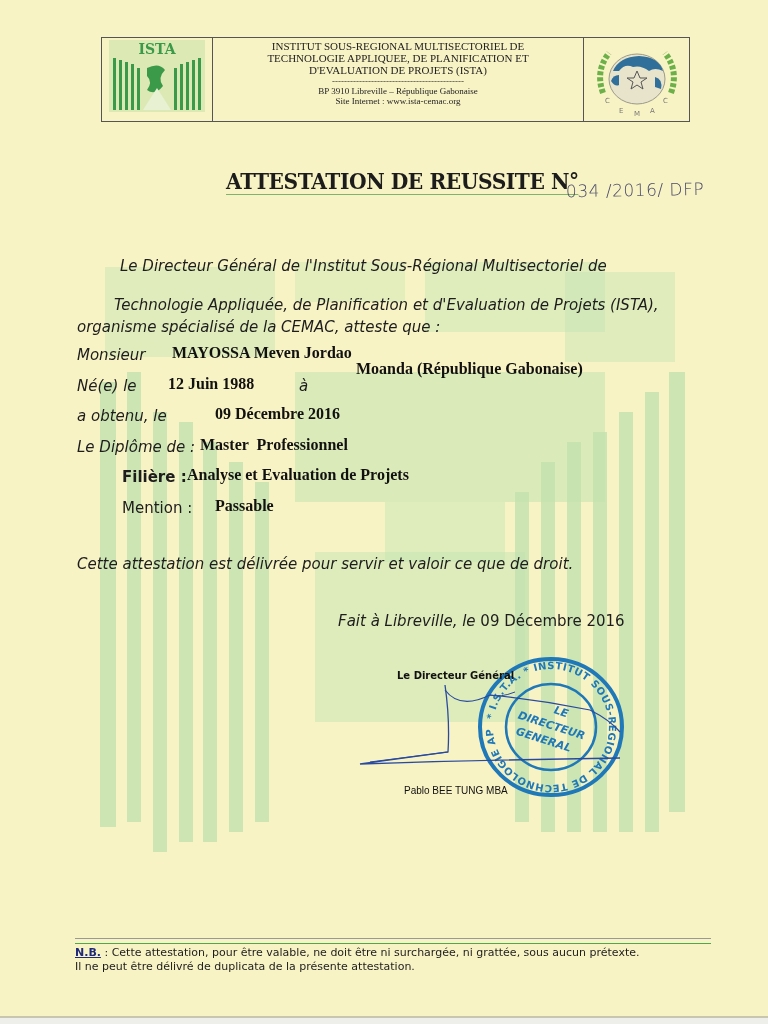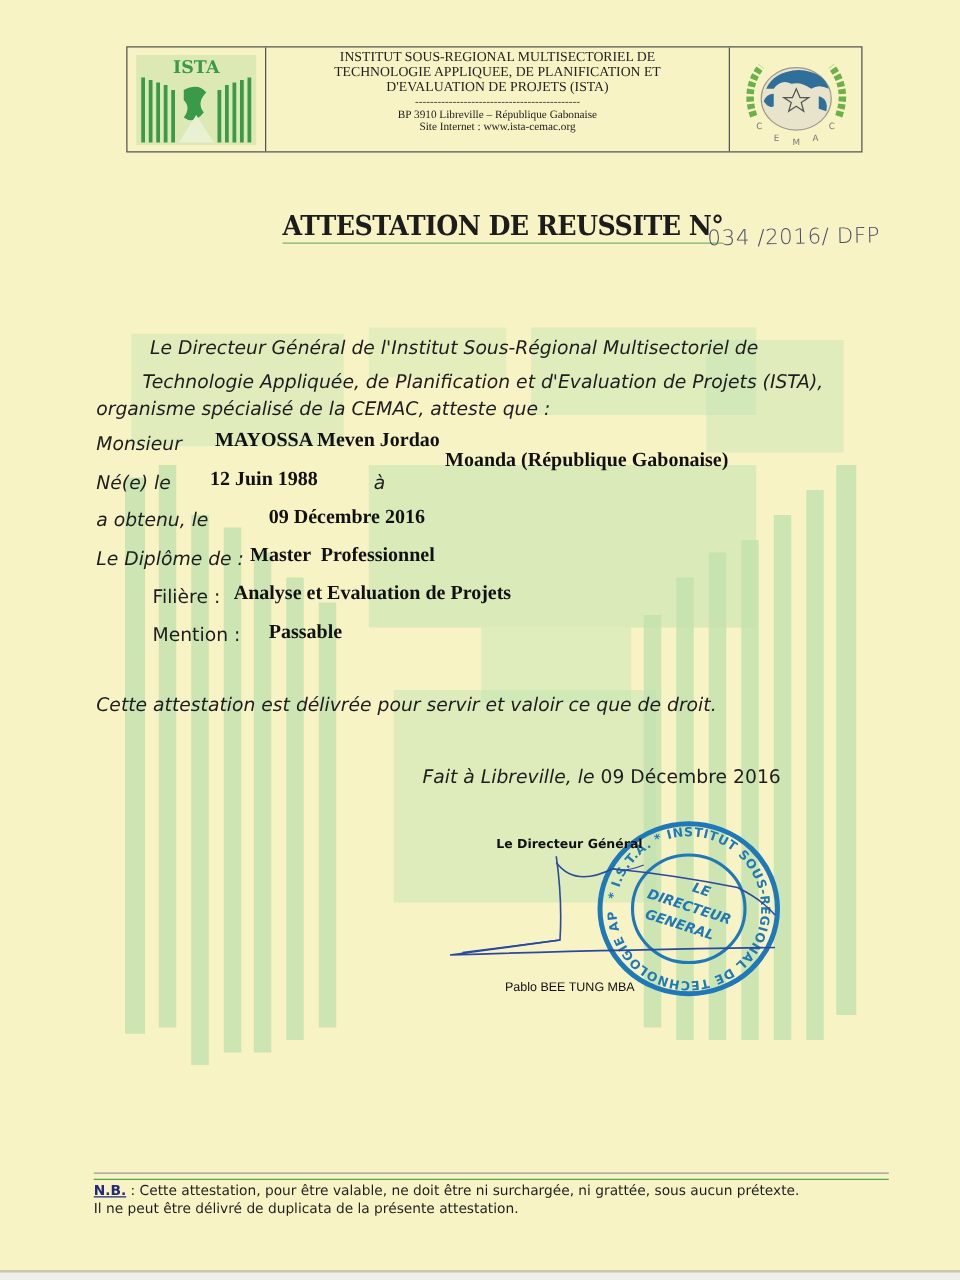--- a/index.html
+++ b/index.html
@@ -9,21 +9,21 @@
         background:#f8f3c4;border-bottom:2px solid #c9c6b0;overflow:hidden;}
 
   
   .watermark{position:absolute;left:95px;top:262px;width:600px;height:575px;pointer-events:none;}
   .wm-bar{position:absolute;background:#bfe0ae;opacity:.75;}
   .wm-blob{position:absolute;background:#c6e5b3;opacity:.7;}
 
   
   .header{position:absolute;left:101px;top:37px;width:587px;height:83px;border:1.5px solid #555;
           display:flex;background:#f8f3c4;}
-  .hdr-logo-left{width:110px;border-right:1.5px solid #555;display:flex;align-items:center;justify-content:center;}
+  .hdr-logo-left{width:110px;border-right:1.5px solid #555;display:flex;justify-content:center;}
   .hdr-center{flex:1;text-align:center;font-family:"Liberation Serif",serif;color:#222;padding-top:2px;}
   .hdr-center .l1{font-size:11px;line-height:12px;}
   .hdr-center .sep{font-size:9px;line-height:9px;letter-spacing:0px;color:#333;margin:1px 0 0;}
   .hdr-center .l2{font-size:9px;line-height:10px;}
   .hdr-logo-right{width:105px;border-left:1.5px solid #555;display:flex;align-items:center;justify-content:center;}
 
   .title{position:absolute;left:226px;top:168px;font-family:"DejaVu Serif",serif;font-weight:bold;
          font-size:22px;color:#1c1c1c;letter-spacing:-0.5px;transform:scaleX(.92);transform-origin:left;
          border-bottom:1.5px solid #7db56a;padding-bottom:0px;white-space:nowrap;}
   .ref-no{position:absolute;left:566px;top:180px;font-family:"DejaVu Sans",sans-serif;font-size:17px;
@@ -114,39 +114,39 @@
         <text x="45" y="75" font-family="DejaVu Sans, sans-serif" font-size="7" fill="#777">M</text>
         <text x="61" y="72" font-family="DejaVu Sans, sans-serif" font-size="7" fill="#777">A</text>
         <text x="74" y="62" font-family="DejaVu Sans, sans-serif" font-size="7" fill="#777">C</text>
       </svg>
     </div>
   </div>
 
   <div class="title">ATTESTATION DE REUSSITE N°</div>
   <div class="ref-no">034 /2016/ DFP</div>
 
-  <div class="body-text" style="left:120px;top:257px;margin-top:12px;">Le Directeur Général de l'Institut Sous-Régional Multisectoriel de</div>
+  <div class="body-text" style="left:120px;top:257px;">Le Directeur Général de l'Institut Sous-Régional Multisectoriel de</div>
   <div class="body-text" style="left:77px;top:296px;margin-left:37px;">Technologie Appliquée, de Planification et d'Evaluation de Projets (ISTA),</div>
   <div class="body-text" style="left:77px;top:318px;">organisme spécialisé de la CEMAC, atteste que :</div>
 
   <div class="body-text" style="left:77px;top:346px;">Monsieur</div>
   <div class="body-text bold-serif" style="left:172px;top:344px;">MAYOSSA Meven Jordao</div>
 
   <div class="body-text" style="left:77px;top:377px;">Né(e) le</div>
   <div class="body-text bold-serif" style="left:168px;top:375px;text-align:center;">12 Juin 1988</div>
   <div class="body-text" style="left:299px;top:377px;">à</div>
   <div class="body-text bold-serif" style="left:356px;top:360px;">Moanda (République Gabonaise)</div>
 
   <div class="body-text" style="left:77px;top:407px;">a obtenu, le</div>
   <div class="body-text bold-serif" style="left:215px;top:405px;">09 Décembre 2016</div>
 
   <div class="body-text" style="left:77px;top:438px;">Le Diplôme de :</div>
   <div class="body-text bold-serif" style="left:200px;top:436px;white-space:pre;">Master  Professionnel</div>
 
-  <div class="body-text plain" style="left:122px;top:468px;">Filière :</div>
+  <div class="body-text plain" style="left:122px;top:468px;font-weight:bold;">Filière :</div>
   <div class="body-text bold-serif" style="left:187px;top:466px;">Analyse et Evaluation de Projets</div>
 
   <div class="body-text plain" style="left:122px;top:499px;">Mention :</div>
   <div class="body-text bold-serif" style="left:215px;top:497px;">Passable</div>
 
   <div class="body-text" style="left:77px;top:555px;">Cette attestation est délivrée pour servir et valoir ce que de droit.</div>
 
   <div class="body-text" style="left:338px;top:612px;">
     <span>Fait à Libreville, le</span>
     <span class="plain">09 Décembre 2016</span>

